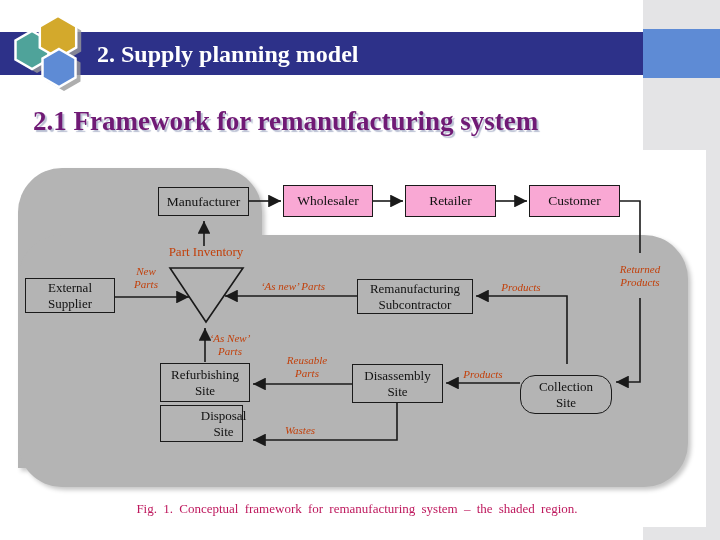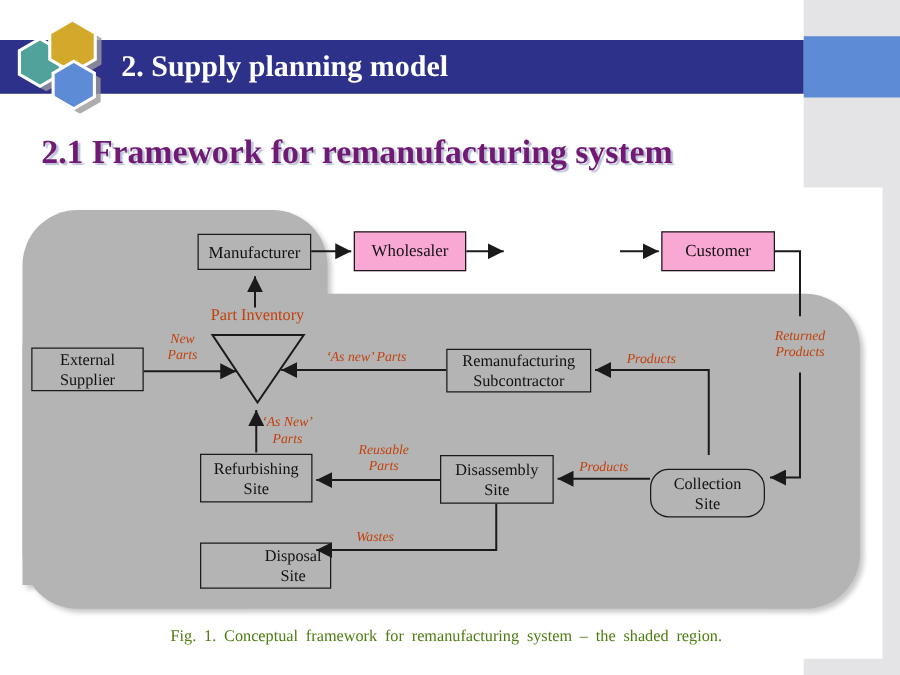--- a/index.html
+++ b/index.html
@@ -38,38 +38,38 @@
   .dnode.white{background:#f9a8d4;font-size:13.5px;}
   .n-manufacturer{left:150px;top:37px;width:91px;height:29px;font-size:13.5px;}
   .n-wholesaler{left:275px;top:35px;width:90px;height:32px;}
   .n-retailer{left:397px;top:35px;width:91px;height:32px;}
   .n-customer{left:521px;top:35px;width:91px;height:32px;}
   .n-external{left:17px;top:128px;width:90px;height:35px;}
   .n-remanufacturing{left:349px;top:129px;width:116px;height:35px;}
   .n-refurbishing{left:152px;top:213px;width:90px;height:39px;}
   .n-disassembly{left:344px;top:214px;width:91px;height:39px;}
   .n-collection{left:512px;top:225px;width:92px;height:39px;border-radius:15px;}
-  .n-disposal{left:152px;top:284px;width:105px;height:37px;padding-left:44px;}
+  .n-disposal{left:152px;top:255px;width:83px;height:37px;padding-left:44px;}
   
   .flabel{
     position:absolute;font-style:italic;font-size:11px;line-height:12.5px;color:#c2410c;
     text-align:center;white-space:pre-line;
   }
   .l-partinv{left:148px;top:96px;width:100px;font-style:normal;font-size:13px;}
   .l-newparts{left:112px;top:115px;width:52px;}
   .l-asnew-in{left:240px;top:130px;width:90px;}
   .l-asnew-up{left:192px;top:182px;width:60px;}
   .l-reusable{left:272px;top:204px;width:54px;}
   .l-products-top{left:487px;top:131px;width:52px;}
   .l-products-bot{left:449px;top:218px;width:52px;}
   .l-wastes{left:269px;top:274px;width:46px;}
   .l-returned{left:604px;top:113px;width:56px;}
   .figure-caption{
     position:absolute;left:0;top:351px;width:698px;text-align:center;
-    font-size:13px;color:#4d7c0f;word-spacing:3px;
+    font-size:13px;color:#be185d;word-spacing:3px;
   }
 </style>
 </head>
 <body>
 
 <div class="slide">
 
   <div class="side-strip"></div>
   <div class="title-bar"></div>
   <div class="accent-square"></div>
@@ -114,20 +114,21 @@
         <path d="M559,214 V146 H468" marker-end="url(#ah)"></path>
         <path d="M197,212 V178" marker-end="url(#ah)"></path>
         <path d="M344,234 H245" marker-end="url(#ah)"></path>
         <path d="M512,233 H438" marker-end="url(#ah)"></path>
         <path d="M389,253 V290 H245" marker-end="url(#ah)"></path>
       </g>
     </svg>
 
     <div class="dnode bold n-manufacturer">Manufacturer</div>
     <div class="dnode white n-wholesaler">Wholesaler</div>
+    <div class="dnode white n-retailer">Retailer</div>
     <div class="dnode white n-customer">Customer</div>
     <div class="dnode bold n-external">External
 Supplier</div>
     <div class="dnode bold n-remanufacturing">Remanufacturing
 Subcontractor</div>
     <div class="dnode bold n-refurbishing">Refurbishing
 Site</div>
     <div class="dnode bold n-disassembly">Disassembly
 Site</div>
     <div class="dnode bold n-collection">Collection

